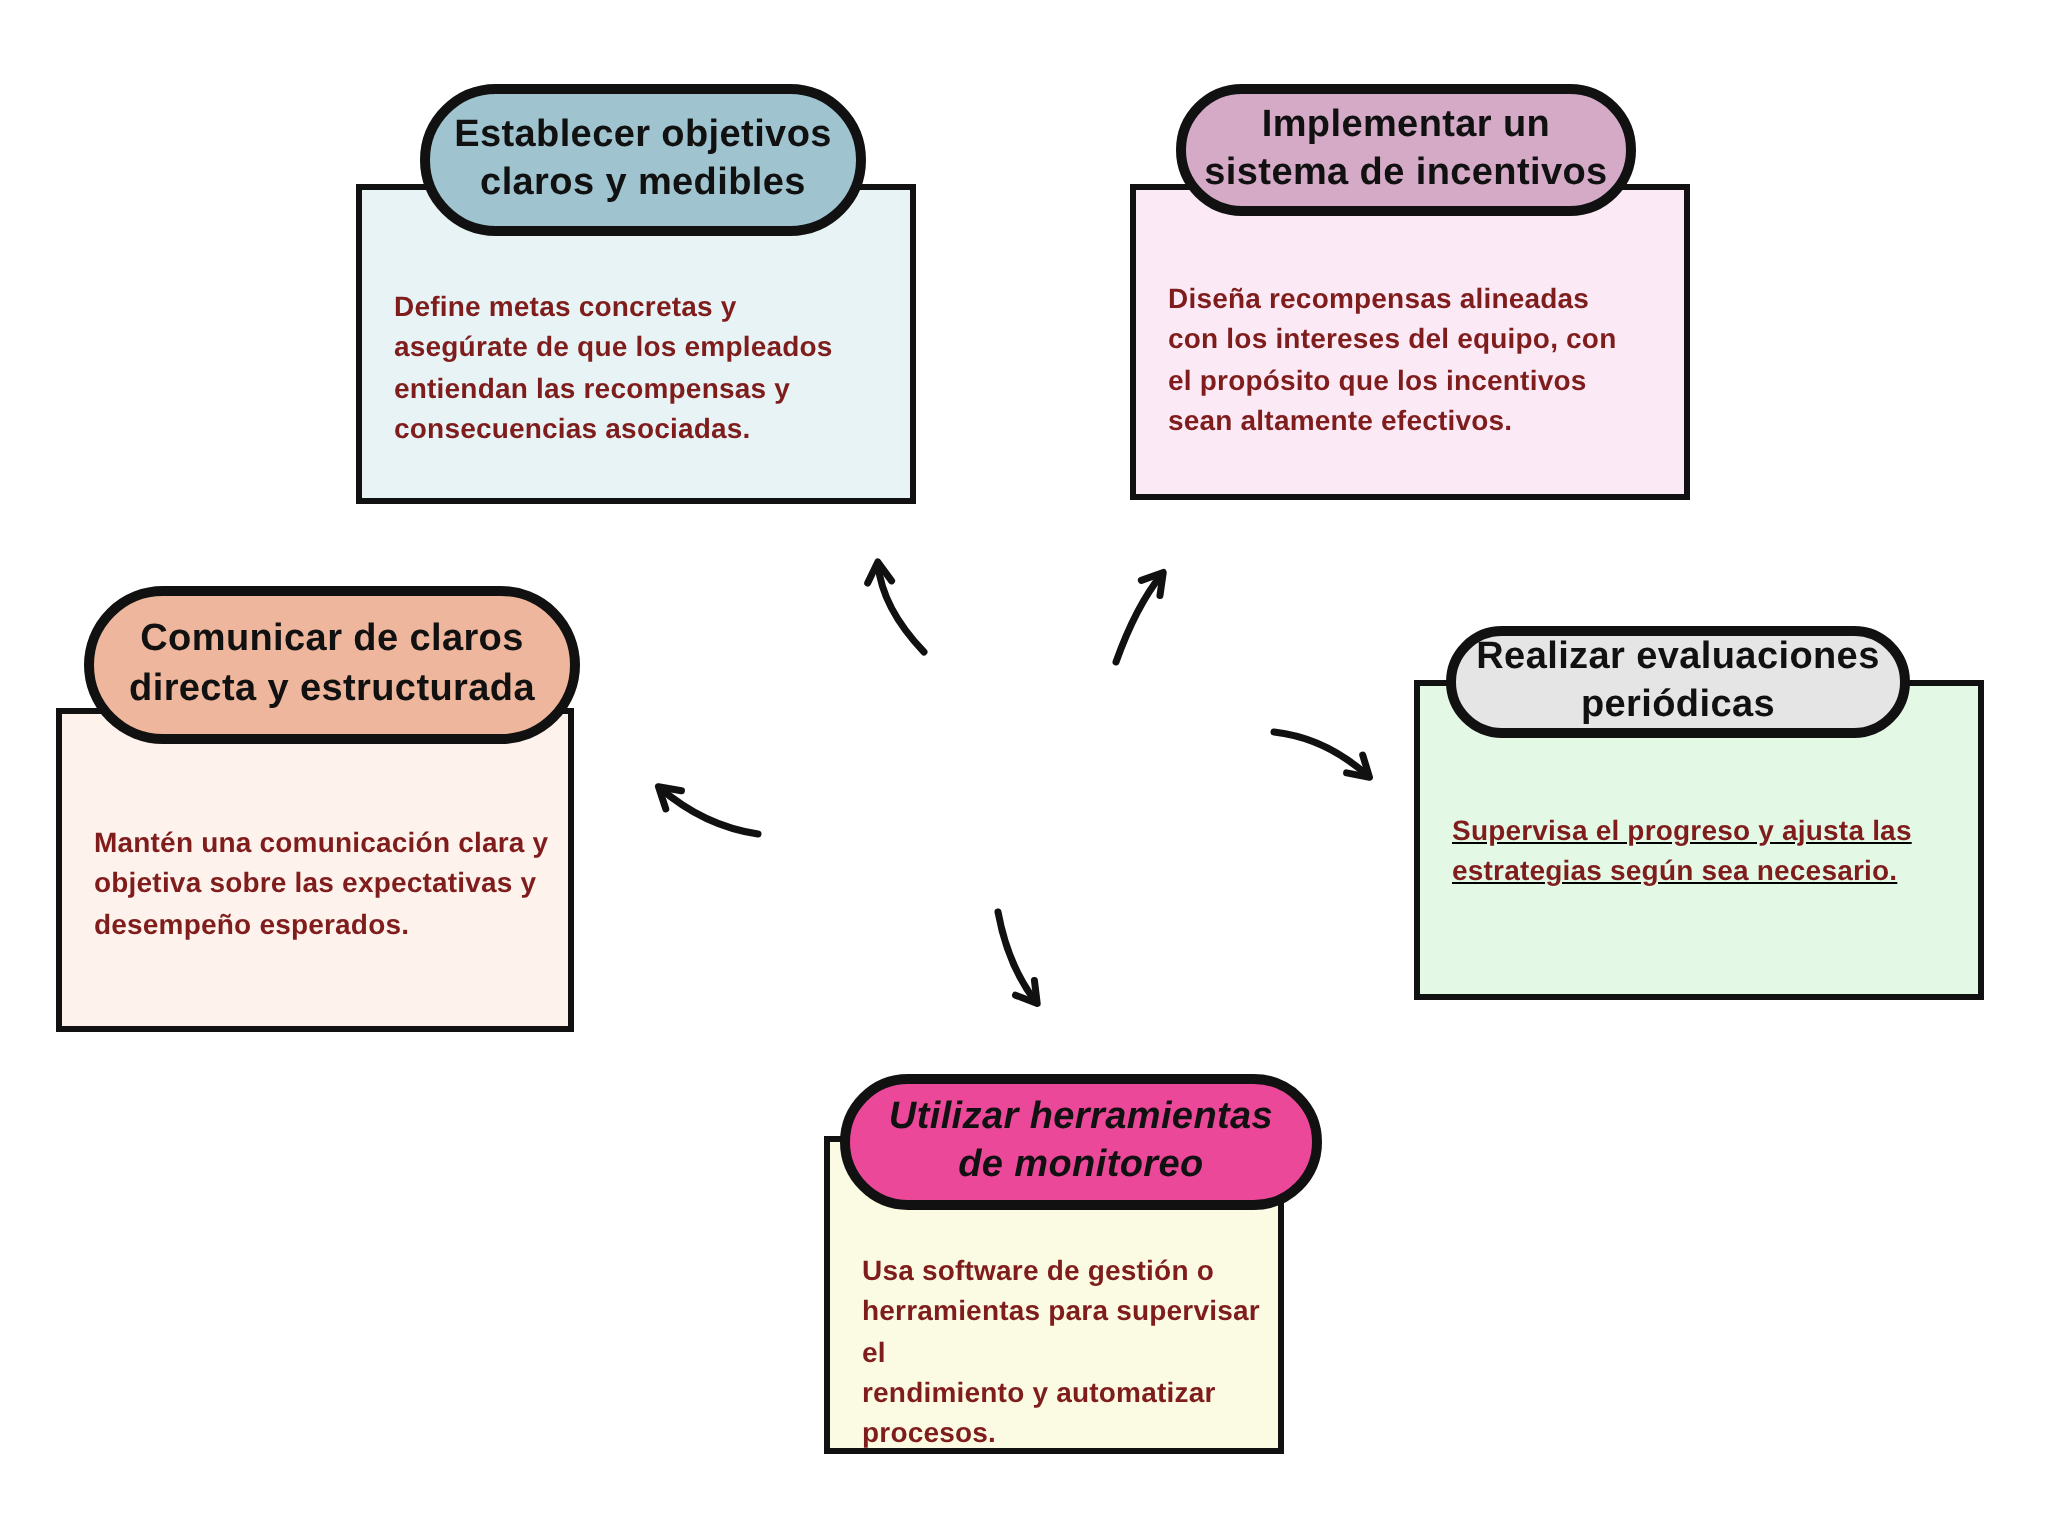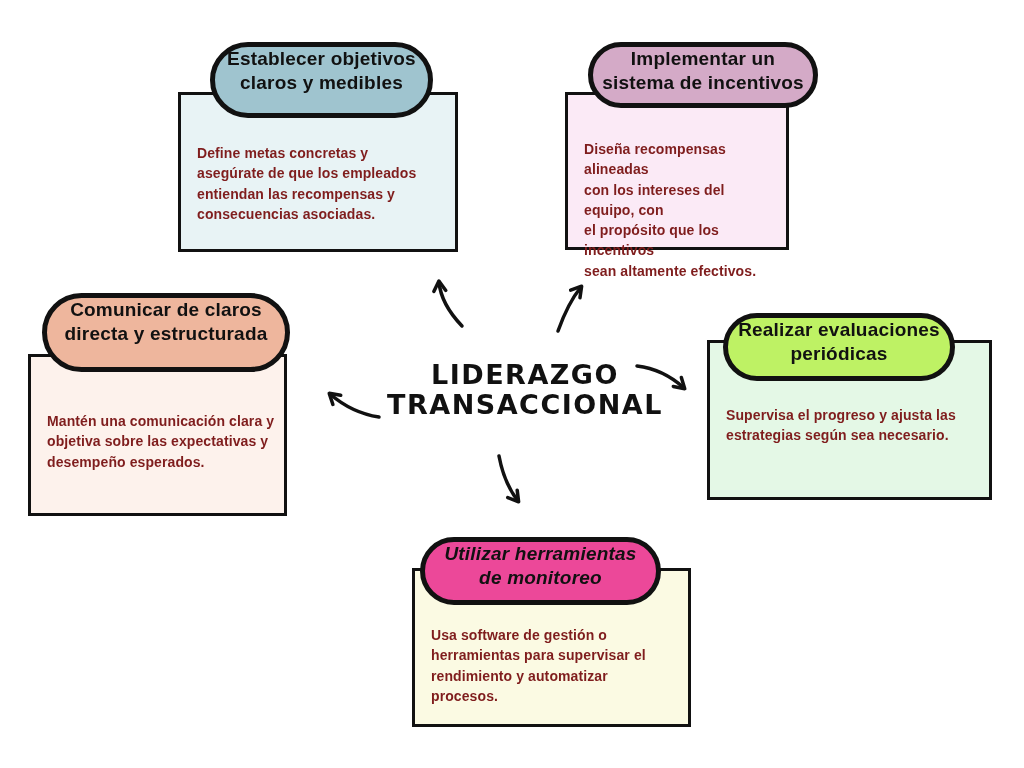--- a/index.html
+++ b/index.html
@@ -31,20 +31,21 @@
     color: #7f1d1d;
     letter-spacing: 0.1px;
   }
   .node-header {
     position: absolute;
     box-sizing: border-box;
     border: 5px solid #111111;
     border-radius: 40px;
     z-index: 2;
     display: flex;
+    align-items: center;
     justify-content: center;
     text-align: center;
   }
   .node-header-label {
     white-space: pre-line;
     font-size: 19px;
     line-height: 1.28;
     font-weight: 700;
     color: #111111;
     letter-spacing: 0.2px;
@@ -75,22 +76,20 @@
     stroke: #111111;
     stroke-width: 3.5;
     stroke-linecap: round;
   }
 </style>
 </head>
 <body>
 
 <div class="canvas">
 
-  <div class="center-title">LIDERAZGO
-TRANSACCIONAL</div>
 
   <svg class="arrows-layer" width="1024" height="768" viewBox="0 0 1024 768">
     <defs>
       <marker id="ah" viewBox="0 0 20 20" refX="13" refY="10" markerWidth="20" markerHeight="20" markerUnits="userSpaceOnUse" orient="auto-start-reverse">
         <path d="M4 4 L14 10 L4 16" fill="none" stroke="#111111" stroke-width="3.5" stroke-linecap="round" stroke-linejoin="round"></path>
       </marker>
     </defs>
     <path d="M462 326 Q441 304 439 282" marker-end="url(#ah)"></path>
     <path d="M558 331 Q568 303 581 287" marker-end="url(#ah)"></path>
     <path d="M379 417 Q352 413 330 394" marker-end="url(#ah)"></path>
@@ -105,21 +104,21 @@
 entiendan las recompensas y
 consecuencias asociadas.</p>
     </div>
     <div class="node-header" style="left: 210px; top: 42px; width: 223px; height: 76px; background-color: rgb(159, 196, 207);">
       <span class="node-header-label">Establecer objetivos
 claros y medibles</span>
     </div>
   </div>
 
   <div class="node">
-    <div class="node-body" style="left: 565px; top: 92px; width: 224px; height: 158px; padding: 44px 8px 8px 16px; background-color: rgb(251, 234, 246);">
+    <div class="node-body" style="left: 565px; top: 92px; width: 280px; height: 158px; padding: 44px 8px 8px 16px; background-color: rgb(251, 234, 246);">
       <p class="node-desc">Diseña recompensas alineadas
 con los intereses del equipo, con
 el propósito que los incentivos
 sean altamente efectivos.</p>
     </div>
     <div class="node-header" style="left: 588px; top: 42px; width: 230px; height: 66px; background-color: rgb(212, 170, 199);">
       <span class="node-header-label">Implementar un
 sistema de incentivos</span>
     </div>
   </div>
@@ -130,32 +129,32 @@
 objetiva sobre las expectativas y
 desempeño esperados.</p>
     </div>
     <div class="node-header" style="left: 42px; top: 293px; width: 248px; height: 79px; background-color: rgb(238, 182, 157);">
       <span class="node-header-label">Comunicar de claros
 directa y estructurada</span>
     </div>
   </div>
 
   <div class="node">
-    <div class="node-body" style="left: 707px; top: 340px; width: 285px; height: 160px; padding: 62px 4px 8px 16px; background-color: rgb(228, 248, 230);">
+    <div class="node-body" style="left: 707px; top: 340px; width: 285px; height: 160px; padding: 62px 4px 8px 16px; background-color: rgb(228, 248, 230); text-decoration: underline;">
       <p class="node-desc">Supervisa el progreso y ajusta las
 estrategias según sea necesario.</p>
     </div>
-    <div class="node-header" style="left: 723px; top: 313px; width: 232px; height: 68px; background-color: #bef264;">
+    <div class="node-header" style="left: 723px; top: 313px; width: 232px; height: 56px; background-color: #e5e5e5;">
       <span class="node-header-label">Realizar evaluaciones
 periódicas</span>
     </div>
   </div>
 
   <div class="node">
-    <div class="node-body" style="left: 412px; top: 568px; width: 279px; height: 159px; padding: 54px 8px 8px 16px; background-color: rgb(251, 250, 227);">
+    <div class="node-body" style="left: 412px; top: 568px; width: 230px; height: 159px; padding: 54px 8px 8px 16px; background-color: rgb(251, 250, 227);">
       <p class="node-desc">Usa software de gestión o
 herramientas para supervisar el
 rendimiento y automatizar
 procesos.</p>
     </div>
     <div class="node-header" style="left: 420px; top: 537px; width: 241px; height: 68px; background-color: #ec4899; font-style: italic;">
       <span class="node-header-label">Utilizar herramientas
 de monitoreo</span>
     </div>
   </div>

